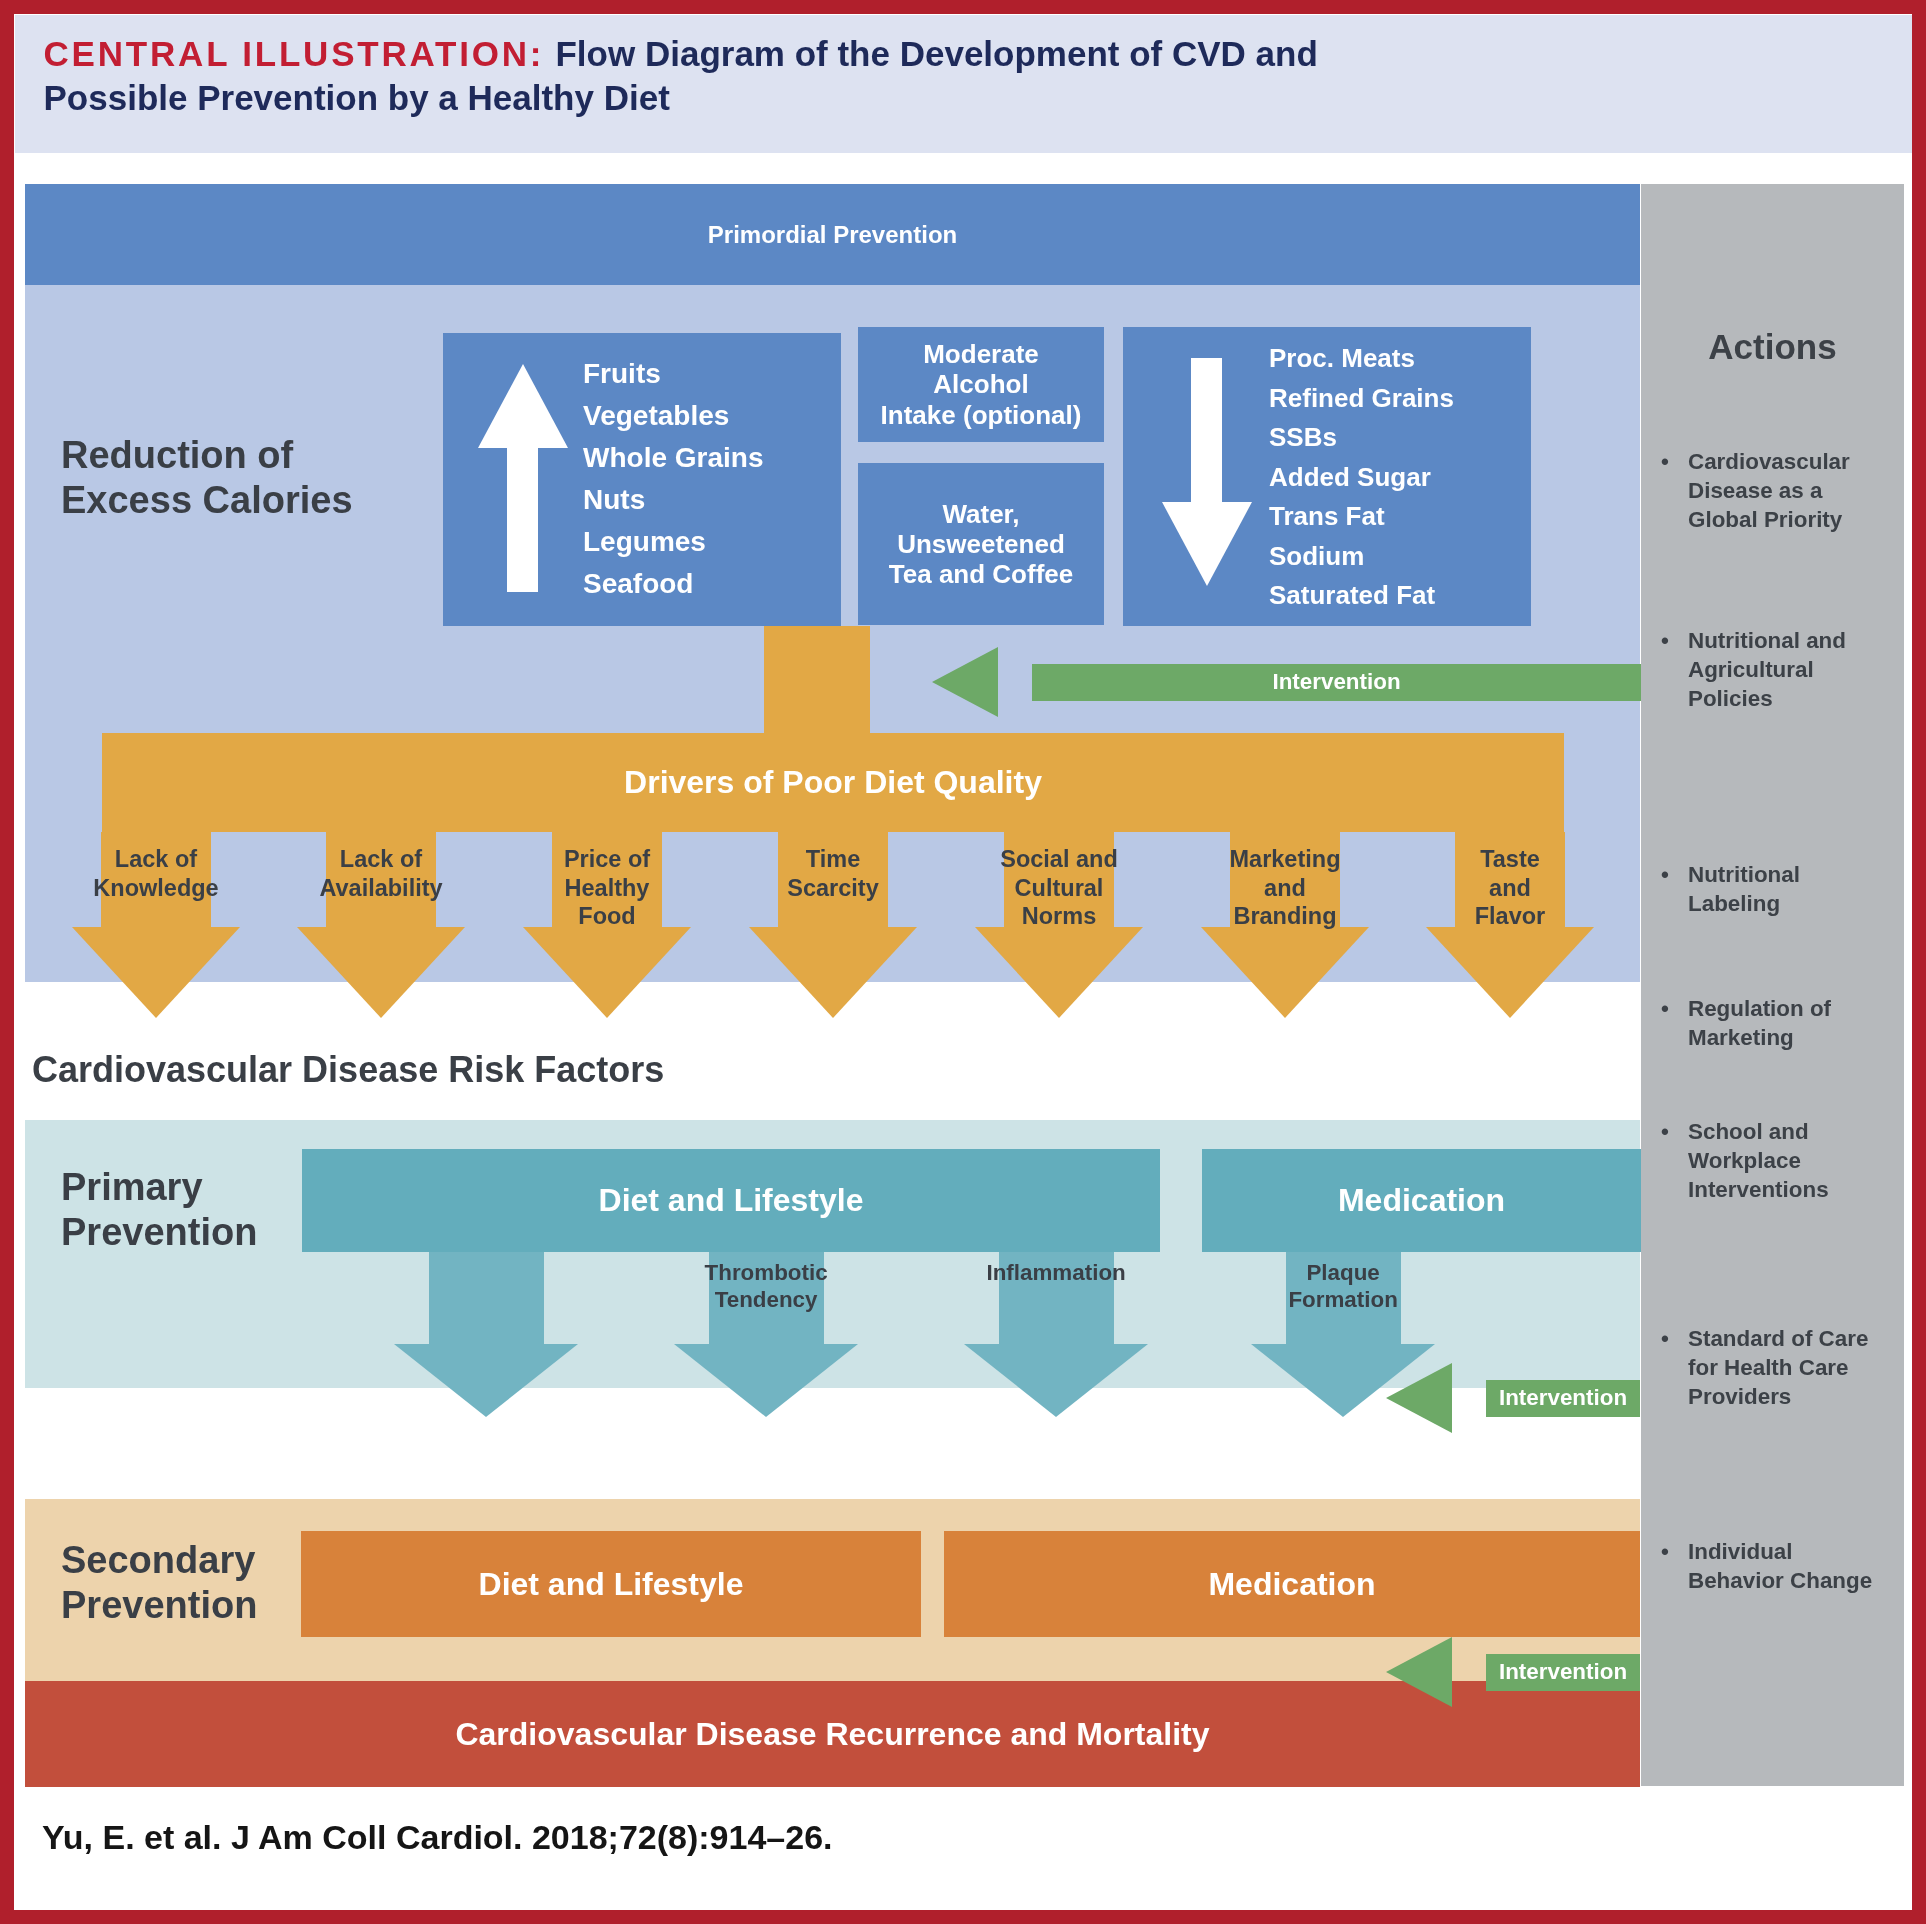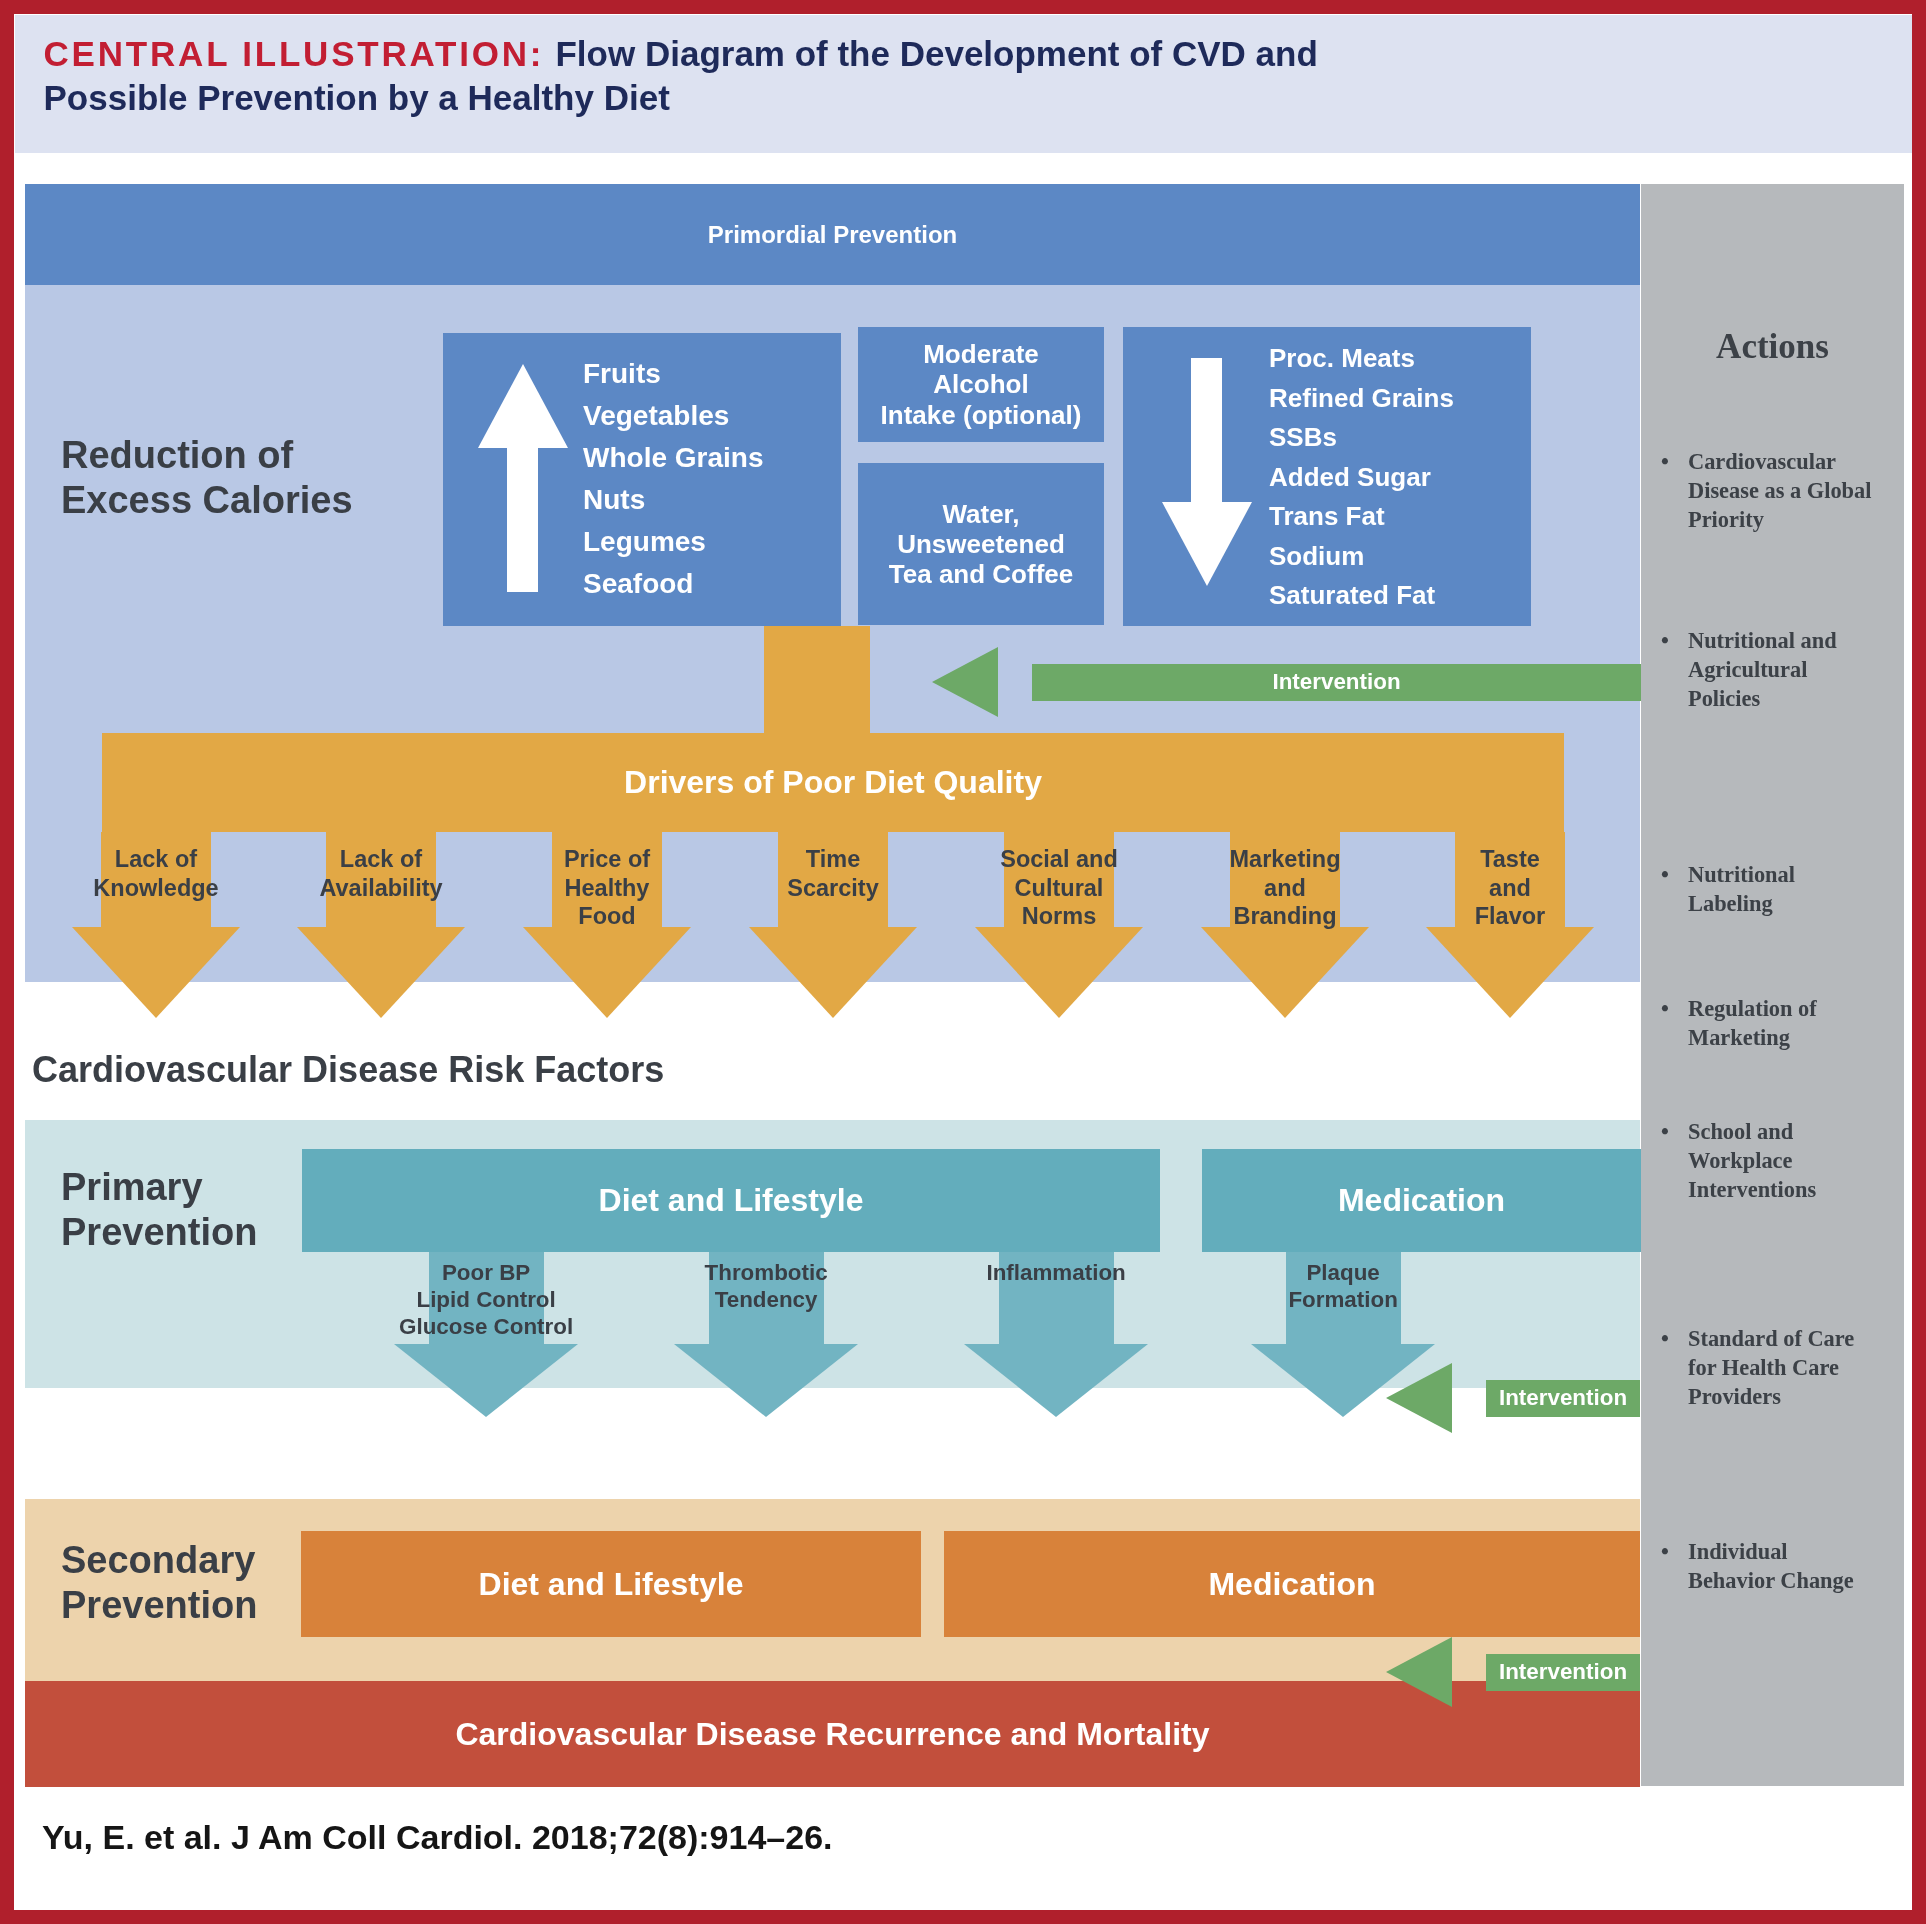--- a/index.html
+++ b/index.html
@@ -107,21 +107,21 @@
   .garrow-tri{width:0;height:0;border-top:35px solid transparent;border-bottom:35px solid transparent;
               border-right:66px solid var(--green);}
   .garrow-body{flex:1;height:37px;background:var(--green);display:flex;align-items:center;
                justify-content:center;color:#fff;font-size:22.4px;font-weight:bold;}
   .g1{left:932px;top:647px;width:709px;}
   .g2{left:1386px;top:1363px;width:254px;}
   .g3{left:1386px;top:1637px;width:254px;}
 
   
   .sidebar{left:1641px;top:184px;width:263px;height:1602px;background:var(--sidebar_gray);
-           font-family:Liberation Serif, serif;color:var(--sidebar_text);}
+           font-family:Liberation Sans, sans-serif;color:var(--sidebar_text);}
   .actions-title{position:absolute;left:0;top:143px;width:100%;text-align:center;
                  font-size:35px;font-weight:bold;}
   .action-item{position:absolute;left:20px;width:224px;display:flex;}
   .action-bullet{width:27px;font-size:22.4px;font-weight:bold;line-height:1.3;}
   .action-text{width:190px;font-size:22.4px;font-weight:bold;line-height:1.3;}
 
   
   .citation{left:42px;top:1818px;color:#151515;font-size:34px;font-weight:bold;}
 </style>
 </head>
@@ -234,23 +234,20 @@
 
   <div class="abs primary-panel">
     <div class="primary-label">Primary Prevention</div>
     <div class="tealbox teal-diet">Diet and Lifestyle</div>
     <div class="tealbox teal-med">Medication</div>
   </div>
 
   <div class="tarrow" style="left:394px">
     <div class="tarrow-stem"></div>
     <div class="tarrow-head"></div>
-    <div class="tarrow-label prewrap">Poor BP
-Lipid Control
-Glucose Control</div>
   </div>
   <div class="tarrow" style="left:964px">
     <div class="tarrow-stem"></div>
     <div class="tarrow-head"></div>
     <div class="tarrow-label prewrap">Inflammation</div>
   </div>
   <div class="tarrow" style="left:674px">
     <div class="tarrow-stem"></div>
     <div class="tarrow-head"></div>
     <div class="tarrow-label prewrap">Thrombotic

